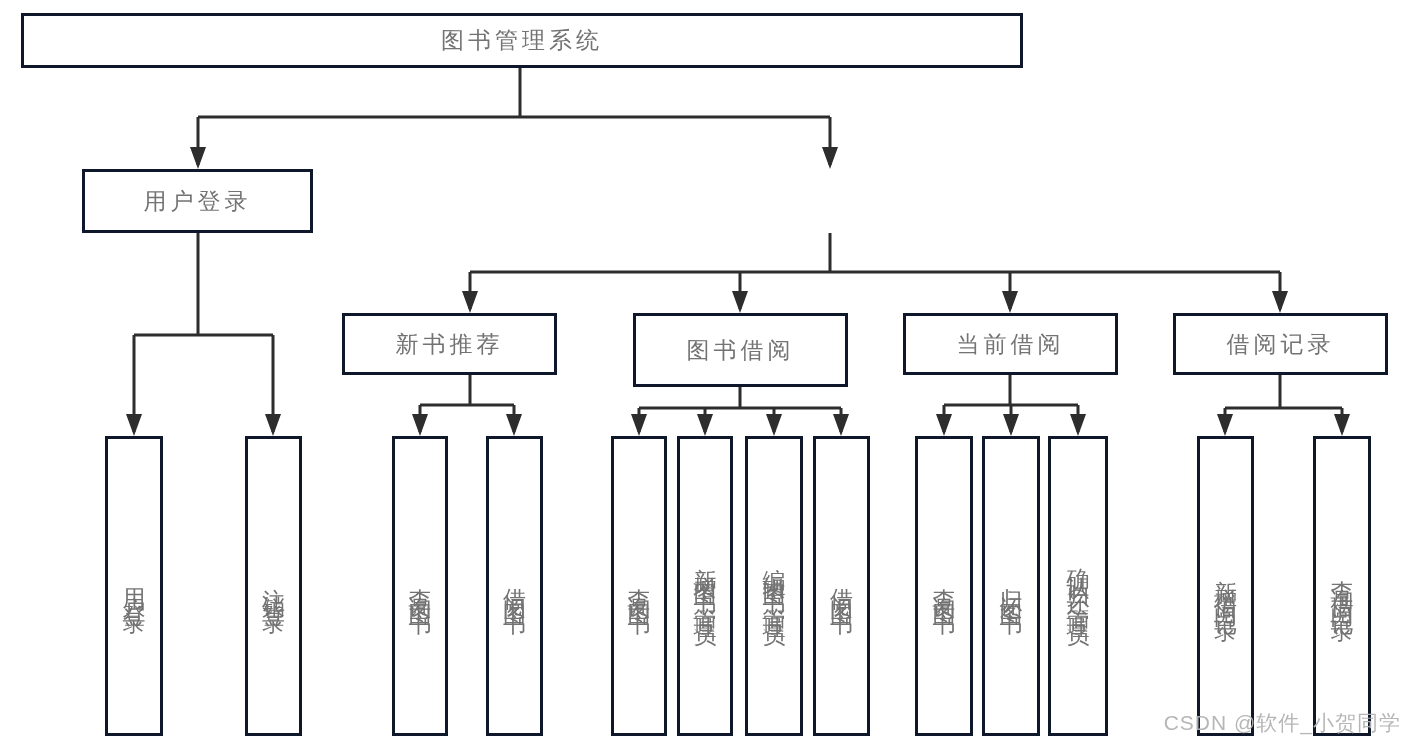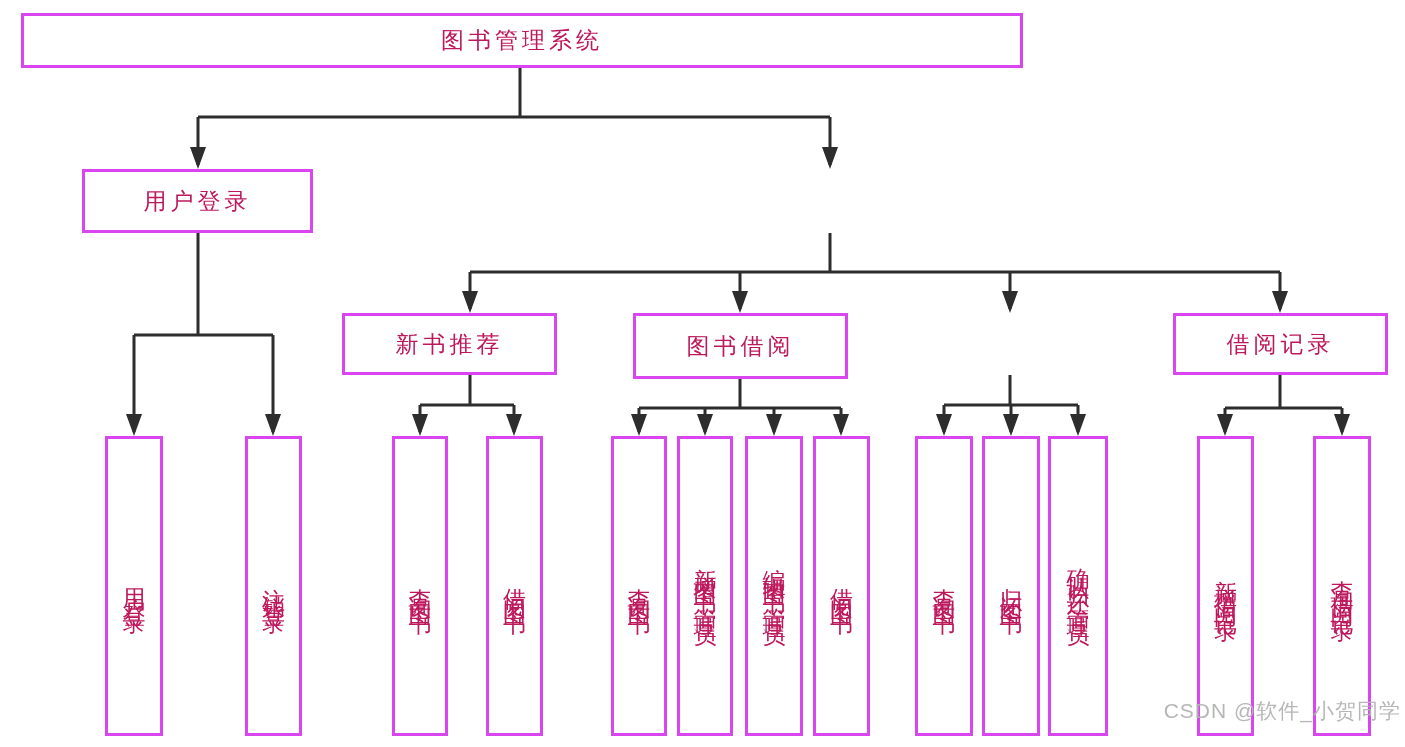--- a/index.html
+++ b/index.html
@@ -2,31 +2,31 @@
 <html><head>
 <meta charset="utf-8">
 <style>
   html,body{margin:0;padding:0;background:#ffffff;}
   .stage{
     position:relative;width:1405px;height:747px;background:#ffffff;overflow:hidden;
     font-family:"Liberation Sans","DejaVu Sans",sans-serif;color:#333333;
   }
   .wires{position:absolute;left:0;top:0;pointer-events:none;}
   .box{
-    position:absolute;box-sizing:border-box;border:3px solid #d946ef;background:#ffffff;
+    position:absolute;box-sizing:border-box;border:3px solid #0f172a;background:#ffffff;
     display:flex;align-items:center;justify-content:center;
-    font-size:23px;color:#be185d;letter-spacing:4px;white-space:nowrap;z-index:2;
+    font-size:23px;color:#737373;letter-spacing:4px;white-space:nowrap;z-index:2;
   }
   .vbox span{
     writing-mode:vertical-rl;text-orientation:mixed;
     letter-spacing:8px;line-height:1;display:block;
   }
   .vbox{font-size:23px;}
   .watermark{
-    position:absolute;right:4px;bottom:22px;z-index:5;
+    position:absolute;right:4px;bottom:10px;z-index:5;
     font-size:21px;letter-spacing:1px;color:#b3b3b3;opacity:.95;white-space:nowrap;
   }
 </style>
 </head>
 <body>
 
 <div class="stage">
 
   <svg class="wires" width="1405" height="747" viewBox="0 0 1405 747" aria-hidden="true">
     <path fill="none" stroke="#2d2d2d" stroke-width="3" d="
@@ -48,21 +48,22 @@
       M936 414 L952 414 L944 436 Z  M1003 414 L1019 414 L1011 436 Z
       M1070 414 L1086 414 L1078 436 Z
       M1217 414 L1233 414 L1225 436 Z  M1334 414 L1350 414 L1342 436 Z"></path>
   </svg>
 
   <div class="box" style="left:21px;top:13px;width:1002px;height:55px">图书管理系统</div>
 
   <div class="box" style="left:82px;top:169px;width:231px;height:64px">用户登录</div>
 
   <div class="box" style="left:342px;top:313px;width:215px;height:62px">新书推荐</div>
-  <div class="box" style="left:633px;top:313px;width:215px;height:66px">图书借阅</div>
+  <div class="box" style="left:633px;top:313px;width:215px;height:74px">图书借阅</div>
+  <div class="box" style="left:903px;top:313px;width:215px;height:62px">当前借阅</div>
   <div class="box" style="left:1173px;top:313px;width:215px;height:62px">借阅记录</div>
 
   <div class="box vbox" style="left:105px;top:436px;width:58px;height:300px">
     <span>用户登录</span>
     </div>
   <div class="box vbox" style="left:245px;top:436px;width:57px;height:300px">
     <span>注销登录</span>
     </div>
 
   <div class="box vbox" style="left:392px;top:436px;width:56px;height:300px">

